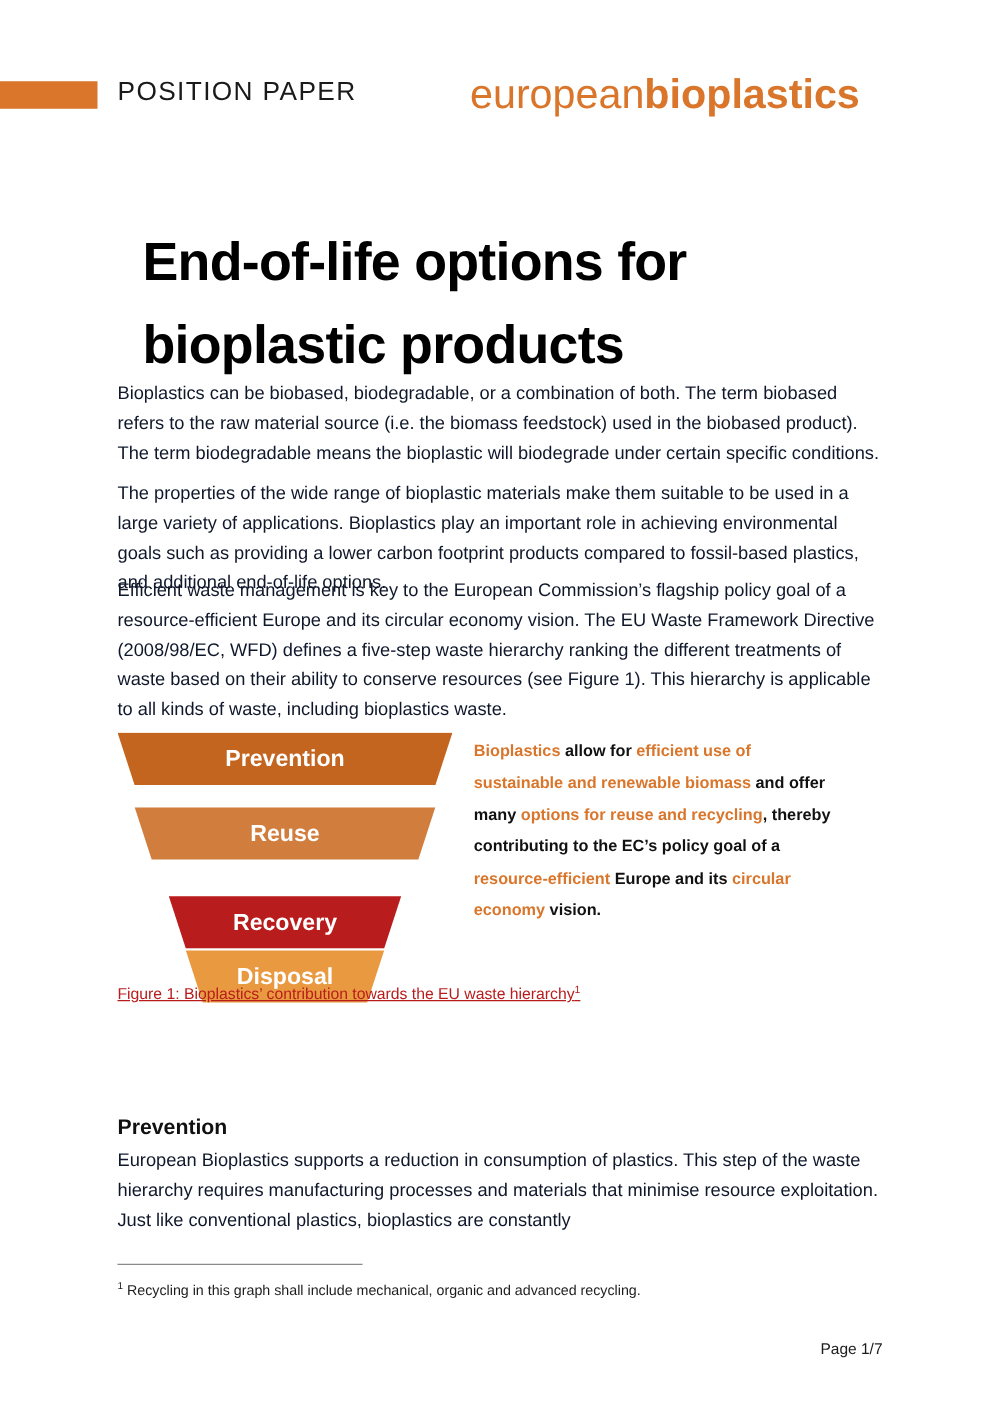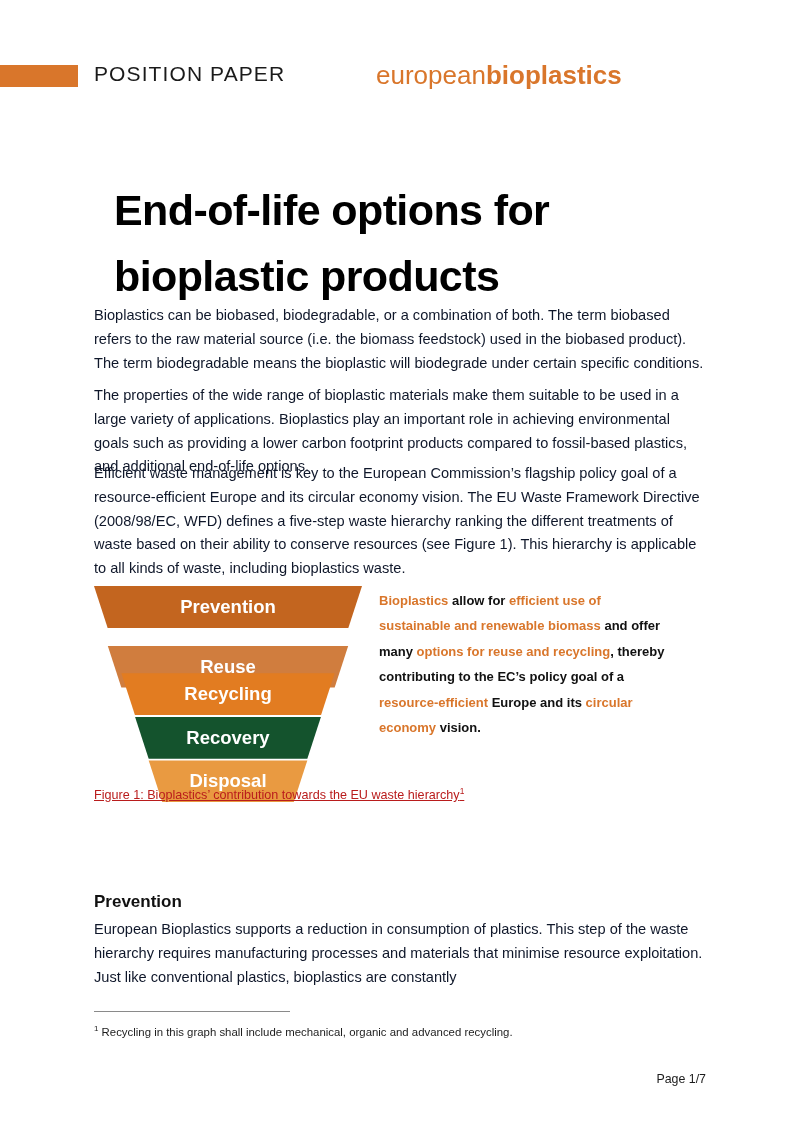--- a/index.html
+++ b/index.html
@@ -47,21 +47,21 @@
     letter-spacing: 1.1px;
     font-weight: 400;
     color: #1a1a1a;
     line-height: 24px;
     white-space: nowrap;
   }
   .logo {
     position: absolute;
     left: 376px;
     top: -9px;
-    font-size: 26px;
+    font-size: 33px;
     line-height: 44px;
     color: #d9762b;
     white-space: nowrap;
   }
   .logo-light { font-weight: 400; }
   .logo-bold  { font-weight: 700; }
 
   
   .title {
     position: absolute;
@@ -219,24 +219,21 @@
   </div>
 
   <div class="figure">
     <div class="funnel" id="funnel">
         <div class="funnel-band" style="top: 0px; height: 42px; background: rgb(195, 101, 31); clip-path: polygon(0% 0%, 100% 0%, 94.9% 100%, 5.1% 100%);">
           <span>Prevention</span>
         </div>
         <div class="funnel-band" style="top: 43.6px; height: 42px; background: rgb(208, 125, 62); clip-path: polygon(5.1% 0%, 94.9% 0%, 89.8% 100%, 10.2% 100%); margin-top: 16px;">
           <span>Reuse</span>
         </div>
-        <div class="funnel-band" style="top: 87.2px; height: 42px; background: rgb(226, 124, 33); clip-path: polygon(10.2% 0%, 89.8% 0%, 84.7% 100%, 15.3% 100%);">
-          <span>Recycling</span>
-        </div>
-        <div class="funnel-band" style="top: 130.8px; height: 42px; background: #14532d; clip-path: polygon(15.3% 0%, 84.7% 0%, 79.6% 100%, 20.4% 100%);">
+        <div class="funnel-band" style="top: 130.8px; height: 42px; background: #b91c1c; clip-path: polygon(15.3% 0%, 84.7% 0%, 79.6% 100%, 20.4% 100%);">
           <span>Recovery</span>
         </div>
         <div class="funnel-band" style="top: 174.4px; height: 42px; background: rgb(233, 154, 65); clip-path: polygon(20.4% 0%, 79.6% 0%, 74.5% 100%, 25.5% 100%);">
           <span>Disposal</span>
         </div>
       </div>
     <div class="callout" id="callout"><span class="hl">Bioplastics </span><span>allow for </span><span class="hl">efficient use of sustainable and renewable biomass </span><span>and offer many </span><span class="hl">options for reuse and recycling</span><span>, thereby contributing to the EC’s policy goal of a </span><span class="hl">resource-efficient </span><span>Europe and its </span><span class="hl">circular economy </span><span>vision.</span></div>
   </div>
 
   <div class="figure-caption">

